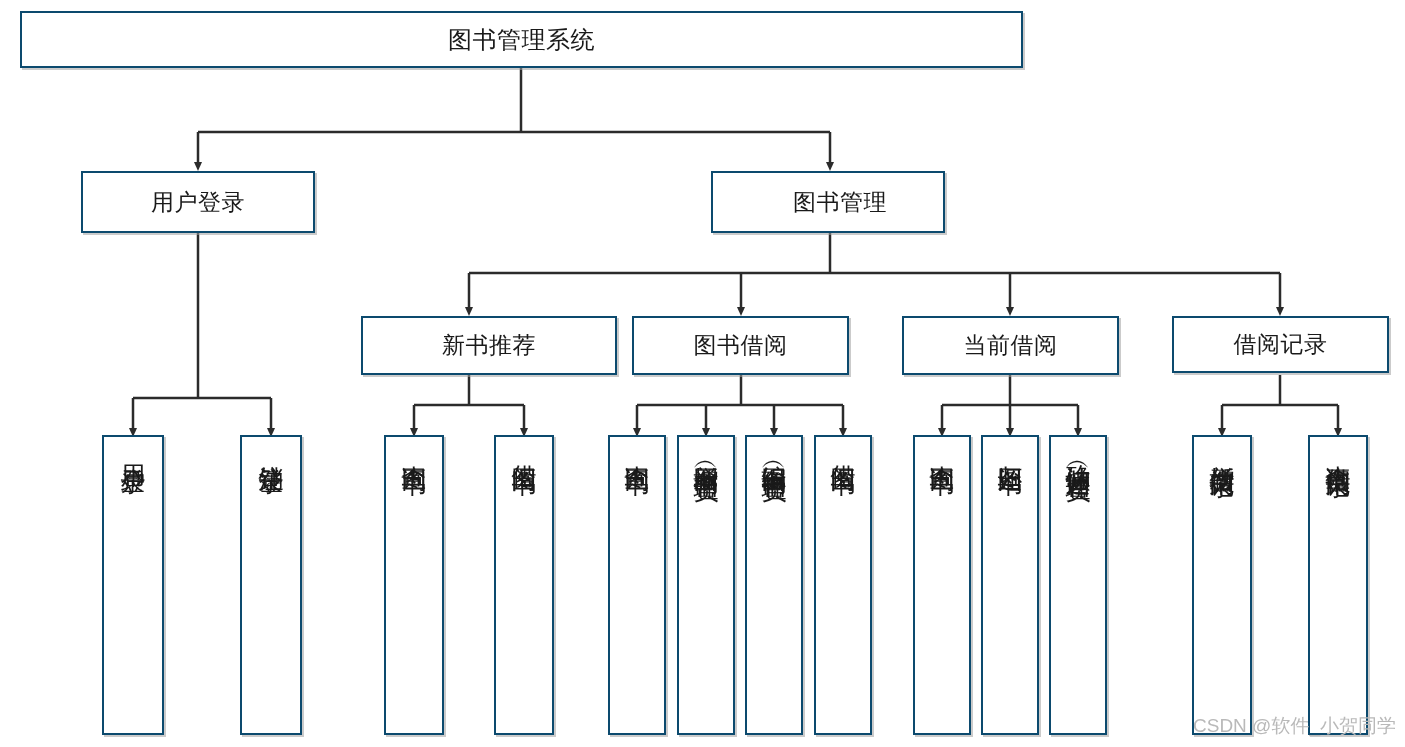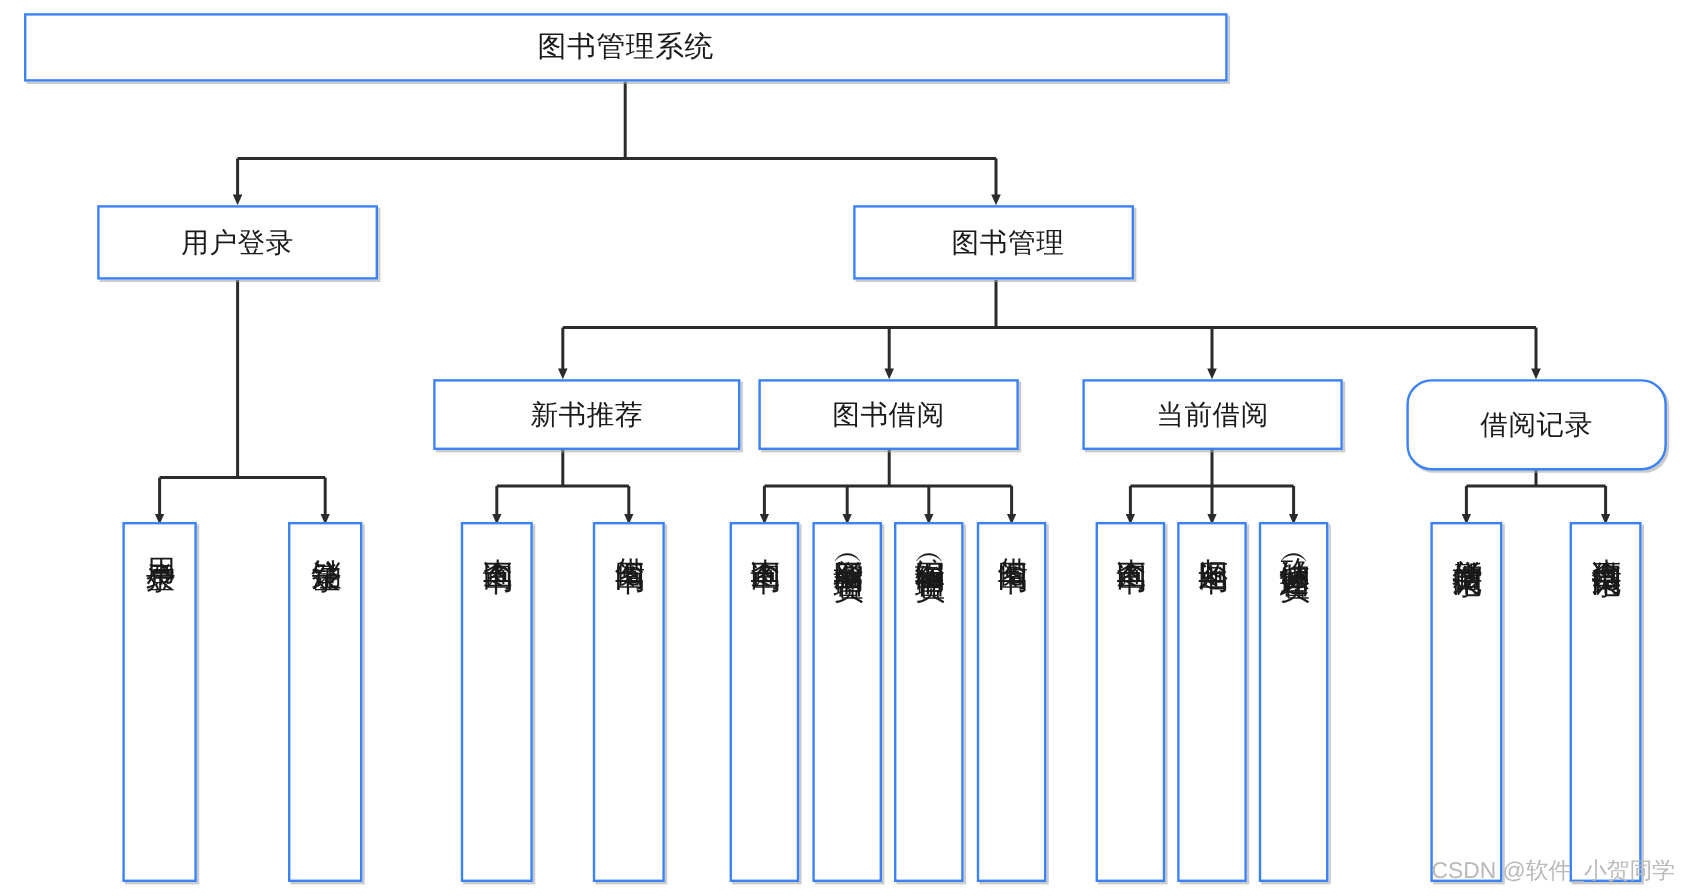--- a/index.html
+++ b/index.html
@@ -21,21 +21,21 @@
     position: absolute;
     left: 0;
     top: 0;
     width: 1405px;
     height: 747px;
   }
   .node {
     position: absolute;
     box-sizing: border-box;
     background: #ffffff;
-    border: 2px solid #3b82f6;
+    border: 2px solid #0c4a6e;
     box-shadow: 2px 2px 0 0 rgba(160,160,160,0.55);
     display: flex;
     align-items: center;
     justify-content: center;
     color: #1a1a1a;
     z-index: 2;
   }
   .node .label {
     display: block;
     text-align: center;
@@ -141,21 +141,21 @@
 
   <div class="node horiz" style="left:361px; top:316px; width:256px; height:59px;">
     <span class="label">新书推荐</span>
   </div>
   <div class="node horiz" style="left:902px; top:316px; width:217px; height:59px;">
     <span class="label">当前借阅</span>
   </div>
   <div class="node horiz" style="left:632px; top:316px; width:217px; height:59px;">
     <span class="label">图书借阅</span>
   </div>
-  <div class="node horiz" style="left:1172px; top:316px; width:217px; height:76px;border-radius:21px;">
+  <div class="node horiz" style="left:1172px; top:316px; width:217px; height:57px;">
     <span class="label">借阅记录</span>
   </div>
 
   <div class="node vert" style="left:102px; top:435px; width:62px; height:300px;">
     <span class="label">用户登录</span>
   </div>
   <div class="node vert" style="left:240px; top:435px; width:62px; height:300px;">
     <span class="label">注销登录</span>
   </div>
 

